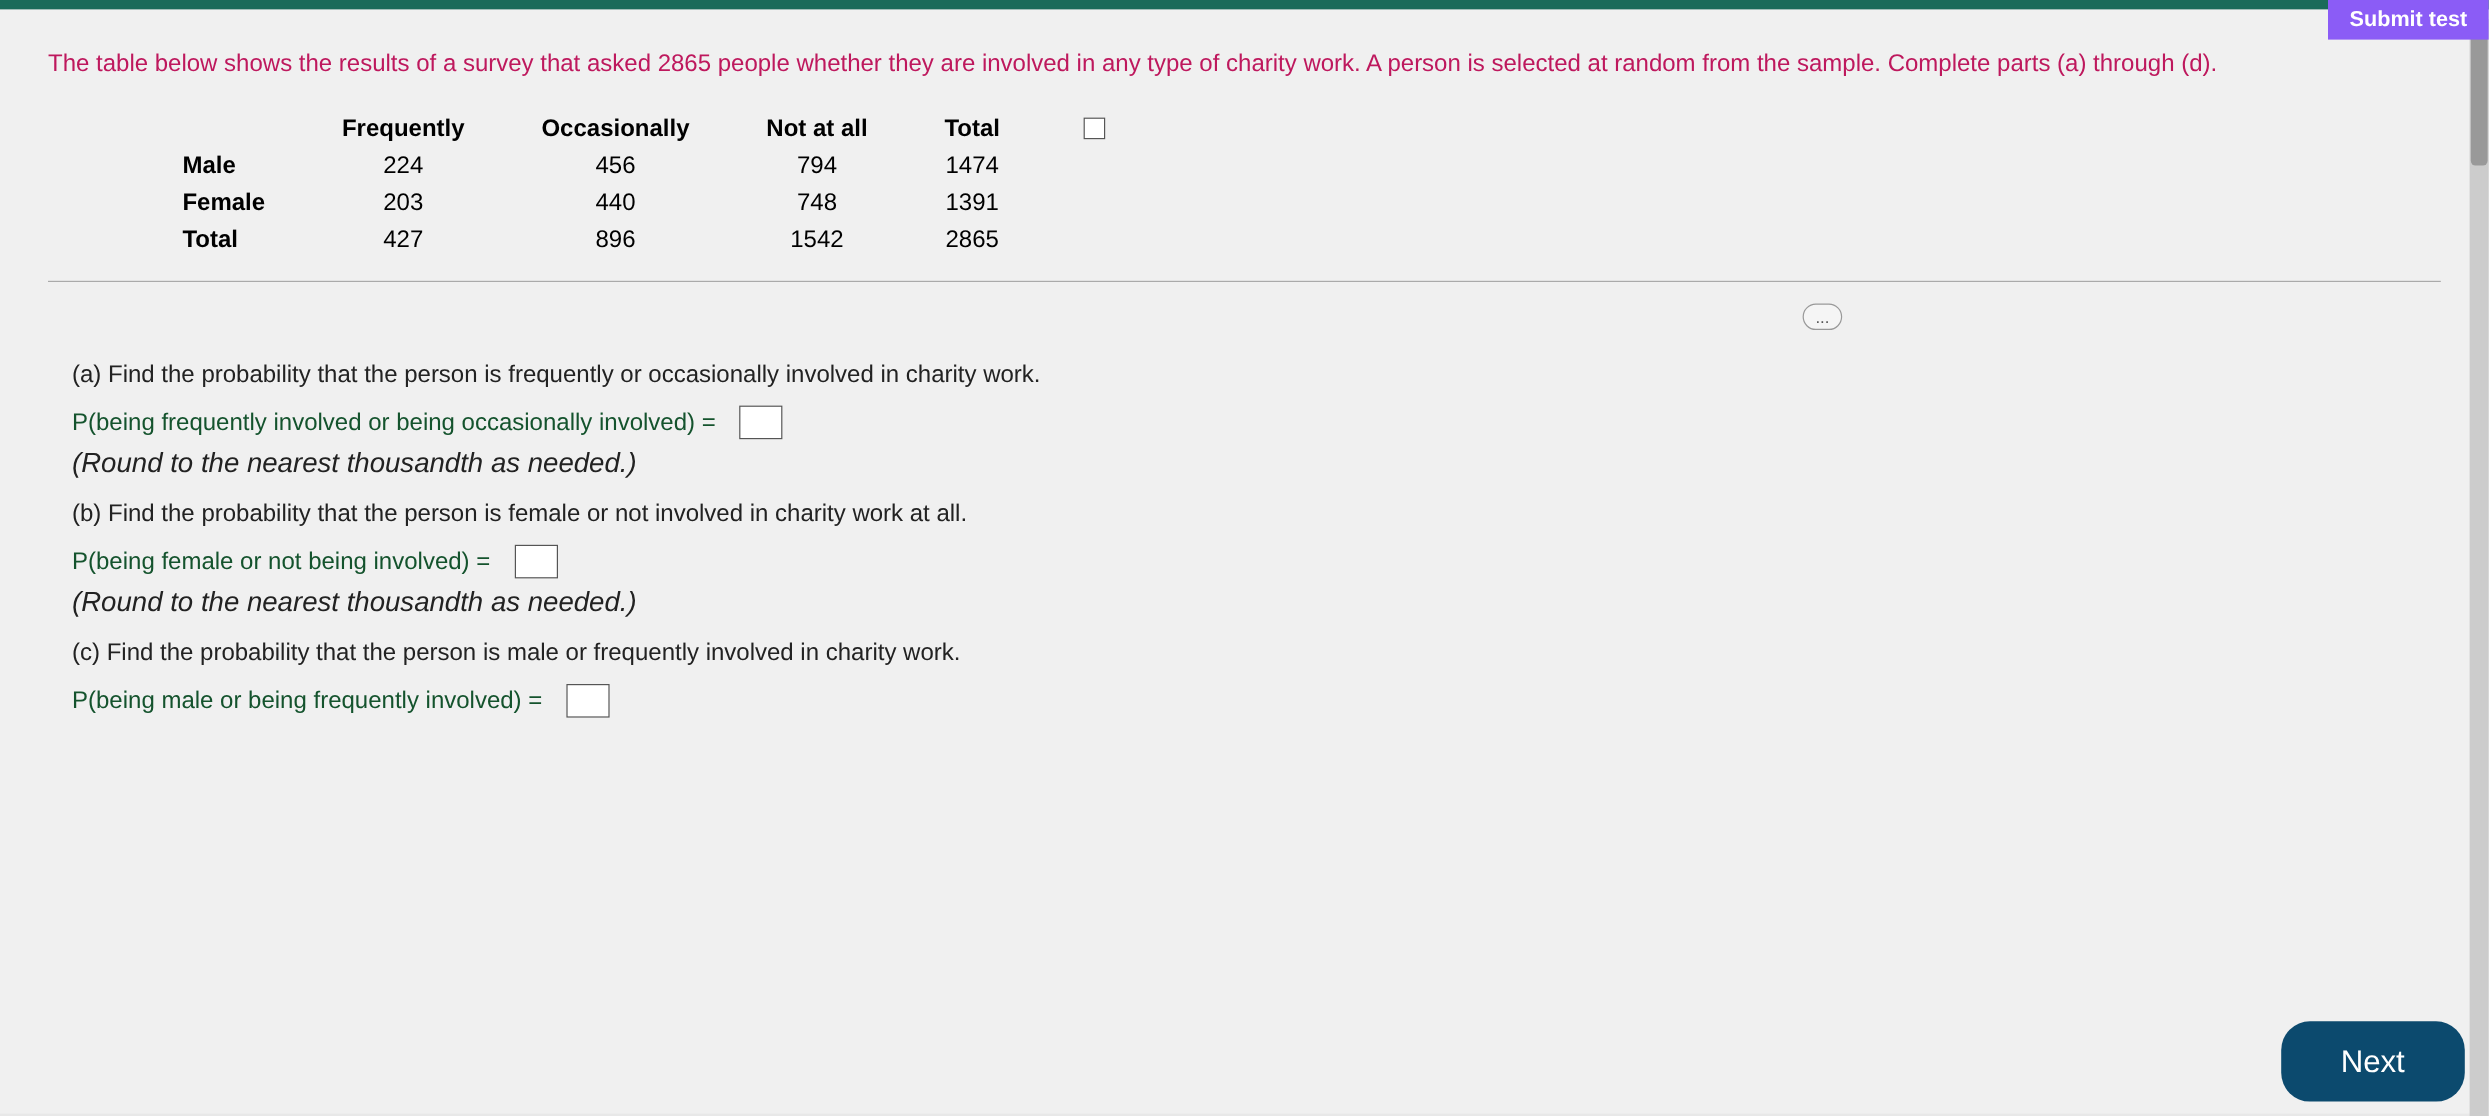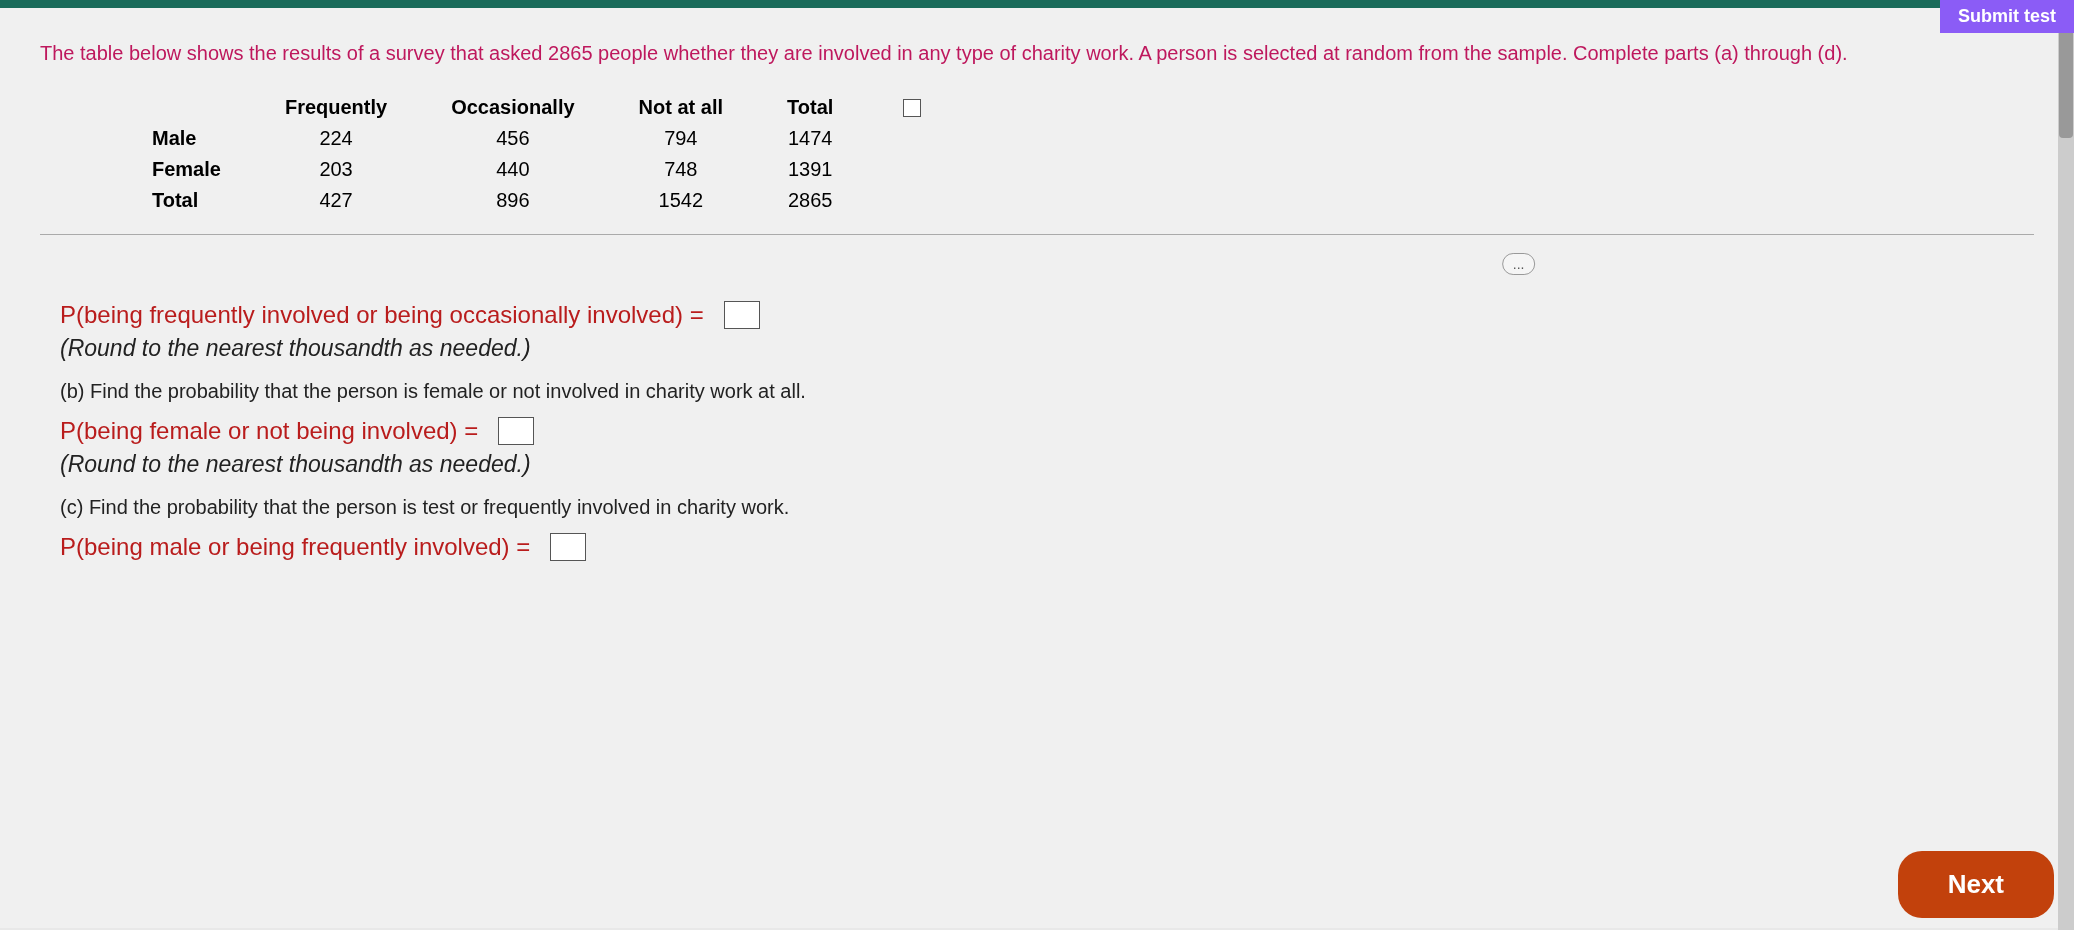--- a/index.html
+++ b/index.html
@@ -100,22 +100,22 @@
     }
 
     .question-text {
       font-size: 20px;
       color: #222;
       margin-bottom: 14px;
       margin-top: 14px;
     }
 
     .probability-line {
-      font-size: 24px;
-      color: #b91c1c;
+      font-size: 20px;
+      color: #14532d;
       margin-bottom: 6px;
       display: flex;
       align-items: center;
       gap: 6px;
     }
 
     .answer-box {
       display: inline-block;
       width: 36px;
       height: 28px;
@@ -129,27 +129,27 @@
       font-size: 23px;
       color: #222;
       margin-bottom: 18px;
       font-style: italic;
     }
 
     .next-btn {
       position: absolute;
       bottom: 10px;
       right: 20px;
-      background-color: #c2410c;
+      background-color: #0c4a6e;
       color: white;
       border: none;
       border-radius: 24px;
       padding: 18px 50px;
       font-size: 26px;
-      font-weight: bold;
+      font-weight: normal;
       cursor: pointer;
     }
 
     .scrollbar-right {
       position: absolute;
       right: 0;
       top: 8px;
       width: 16px;
       height: 920px;
       background-color: #ccc;
@@ -238,36 +238,37 @@
   </div>
 
   <hr class="divider">
 
   <div style="text-align:center; margin-bottom:16px;">
     <span class="more-btn">...</span>
   </div>
 
   <div class="question-section">
 
+    <p class="question-text">(a) Find the probability that the person is frequently or occasionally involved in charity work.</p>
     <div class="probability-line">
       <span>P(being frequently involved or being occasionally involved) =</span>
       <span class="equals-sign"></span>
       <span class="answer-box"></span>
     </div>
     <p class="round-note">(Round to the nearest thousandth as needed.)</p>
 
     <p class="question-text">(b) Find the probability that the person is female or not involved in charity work at all.</p>
     <div class="probability-line">
       <span>P(being female or not being involved) =</span>
       <span class="equals-sign"></span>
       <span class="answer-box"></span>
     </div>
     <p class="round-note">(Round to the nearest thousandth as needed.)</p>
 
-    <p class="question-text">(c) Find the probability that the person is test or frequently involved in charity work.</p>
+    <p class="question-text">(c) Find the probability that the person is male or frequently involved in charity work.</p>
     <div class="probability-line">
       <span>P(being male or being frequently involved) =</span>
       <span class="equals-sign"></span>
       <span class="answer-box"></span>
     </div>
 
   </div>
 
   <button class="next-btn">Next</button>
 

